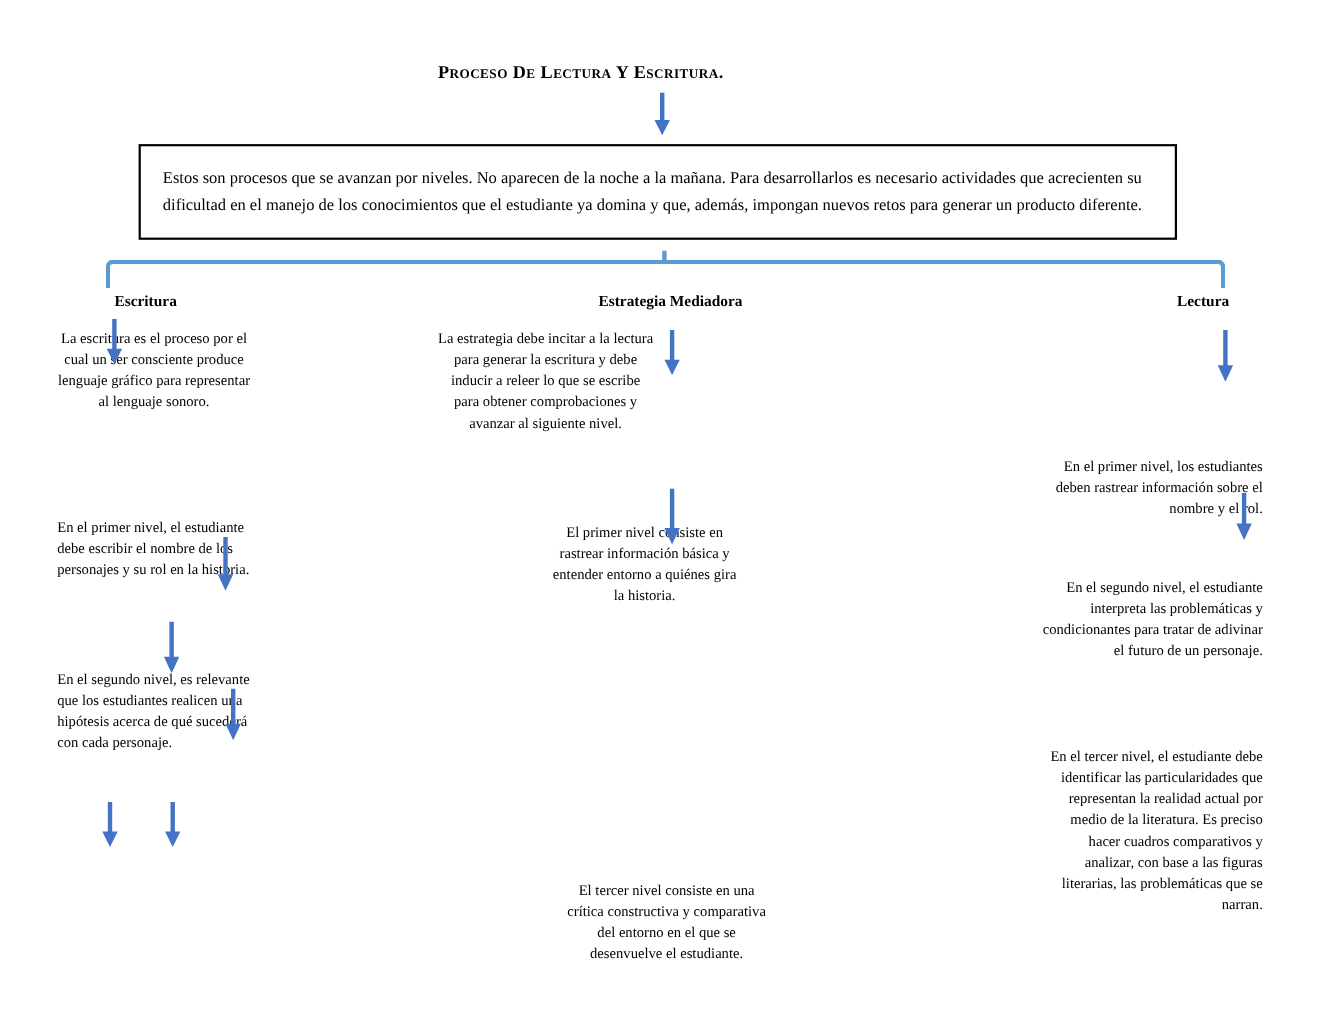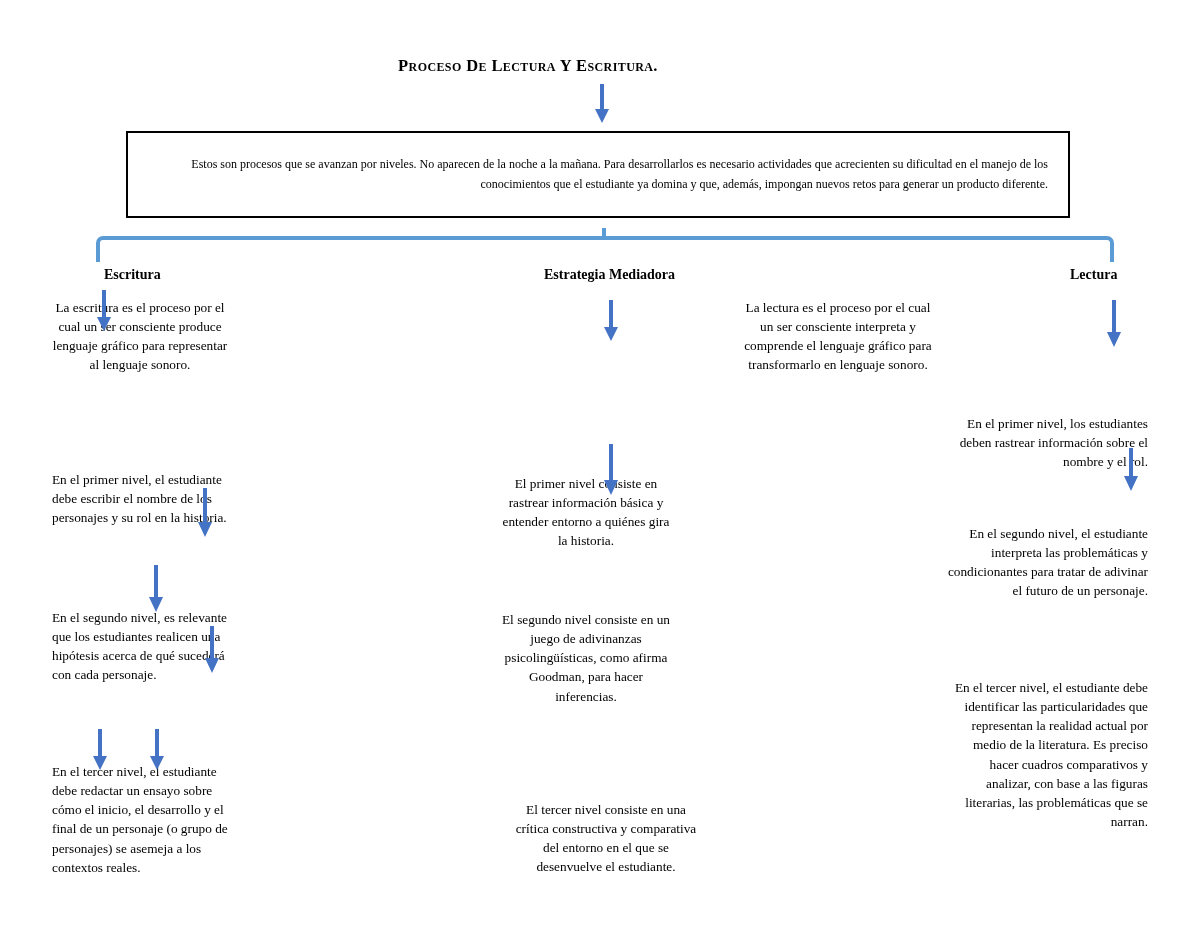--- a/index.html
+++ b/index.html
@@ -42,22 +42,22 @@
     width: 944px;
     height: 87px;
     border: 2px solid #000000;
     box-sizing: border-box;
     display: flex;
     align-items: center;
     justify-content: center;
   }
   .main-box-text {
     width: 900px;
-    text-align: right;
-    font-size: 12px;
+    text-align: left;
+    font-size: 15px;
     line-height: 1.62;
     padding: 0 8px;
   }
 
   
   .bracket {
     position: absolute;
     left: 96px;
     top: 236px;
     width: 1018px;
@@ -145,21 +145,20 @@
   <div class="bracket-stem"></div>
   <div class="bracket"></div>
 
   <div class="col-head escritura">Escritura</div>
   <div class="col-head estrategia">Estrategia  Mediadora</div>
   <div class="col-head lectura">Lectura</div>
 
   <div class="tblock center esc-intro">La escritura es el proceso por el cual un ser consciente produce lenguaje gráfico para representar al lenguaje sonoro.</div>
   <div class="tblock left esc-n1">En el primer nivel, el estudiante debe escribir el nombre de los personajes y su rol en la historia.</div>
   <div class="tblock left esc-n2">En el segundo nivel, es relevante que los estudiantes realicen una hipótesis acerca de qué sucederá con cada personaje.</div>
-  <div class="tblock left esc-n3">En el tercer nivel, el estudiante debe redactar un ensayo sobre cómo el inicio, el desarrollo y el final de un personaje (o grupo de personajes) se asemeja a los contextos reales.</div>
 
   <span class="arrow" style="left:96px; top:290px;">
     <svg width="16" height="42" viewBox="0 0 16 42" aria-hidden="true">
       <rect x="6" y="0" width="4" height="29" fill="#4472c4"></rect>
       <polygon points="1,27 15,27 8,41" fill="#4472c4"></polygon>
     </svg>
   </span>
 
   <span class="arrow" style="left:197px; top:488px;">
     <svg width="16" height="50" viewBox="0 0 16 50" aria-hidden="true">
@@ -189,39 +188,38 @@
     </svg>
   </span>
 
   <span class="arrow" style="left:149px; top:729px;">
     <svg width="16" height="42" viewBox="0 0 16 42" aria-hidden="true">
       <rect x="6" y="0" width="4" height="29" fill="#4472c4"></rect>
       <polygon points="1,27 15,27 8,41" fill="#4472c4"></polygon>
     </svg>
   </span>
 
+  <div class="tblock center est-intro">La estrategia debe incitar a la lectura para generar la escritura y debe inducir a releer lo que se escribe para obtener comprobaciones y avanzar al siguiente nivel.</div>
   <div class="tblock center est-n1">El primer nivel consiste en rastrear información básica y entender entorno a quiénes gira la historia.</div>
-  <div class="tblock center est-n2">El segundo nivel consiste en un juego de adivinanzas psicolingüísticas, como afirma Goodman, para hacer inferencias.</div>
   <div class="tblock center est-n3">El tercer nivel consiste en una crítica constructiva y comparativa del entorno en el que se desenvuelve el estudiante.</div>
 
   <span class="arrow" style="left:603px; top:300px;">
     <svg width="16" height="42" viewBox="0 0 16 42" aria-hidden="true">
       <rect x="6" y="0" width="4" height="29" fill="#4472c4"></rect>
       <polygon points="1,27 15,27 8,41" fill="#4472c4"></polygon>
     </svg>
   </span>
 
   <span class="arrow" style="left:603px; top:444px;">
     <svg width="16" height="52" viewBox="0 0 16 52" aria-hidden="true">
       <rect x="6" y="0" width="4" height="38" fill="#4472c4"></rect>
       <polygon points="1,36 15,36 8,51" fill="#4472c4"></polygon>
     </svg>
   </span>
 
-  <div class="tblock center lec-intro">La lectura es el proceso por el cual un ser consciente interpreta y comprende el lenguaje gráfico para transformarlo en lenguaje sonoro.</div>
   <div class="tblock right lec-n1">En el primer nivel, los estudiantes deben rastrear información sobre el nombre y el rol.</div>
   <div class="tblock right lec-n3">En el tercer nivel, el estudiante debe identificar las particularidades que representan la realidad actual por medio de la literatura. Es preciso hacer cuadros comparativos y analizar, con base a las figuras literarias, las problemáticas que se narran.</div>
   <div class="tblock right lec-n2">En el segundo nivel, el estudiante interpreta las problemáticas y condicionantes para tratar de adivinar el futuro de un personaje.</div>
 
   <span class="arrow" style="left:1106px; top:300px;">
     <svg width="16" height="48" viewBox="0 0 16 48" aria-hidden="true">
       <rect x="6" y="0" width="4" height="34" fill="#4472c4"></rect>
       <polygon points="1,32 15,32 8,47" fill="#4472c4"></polygon>
     </svg>
   </span>

